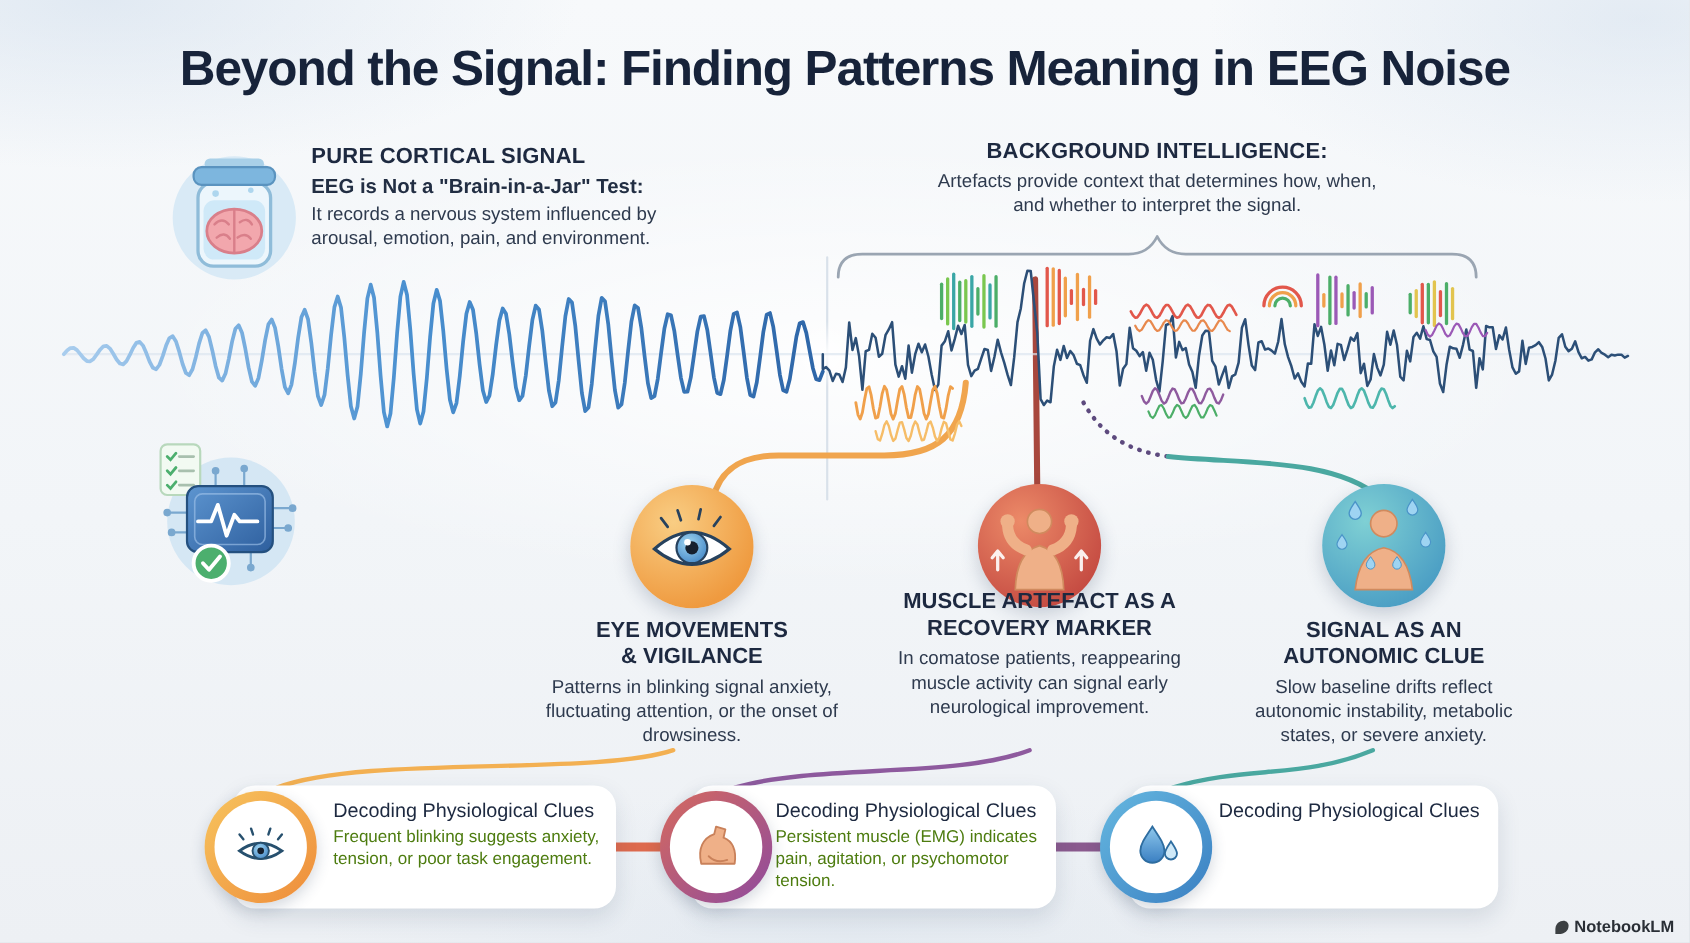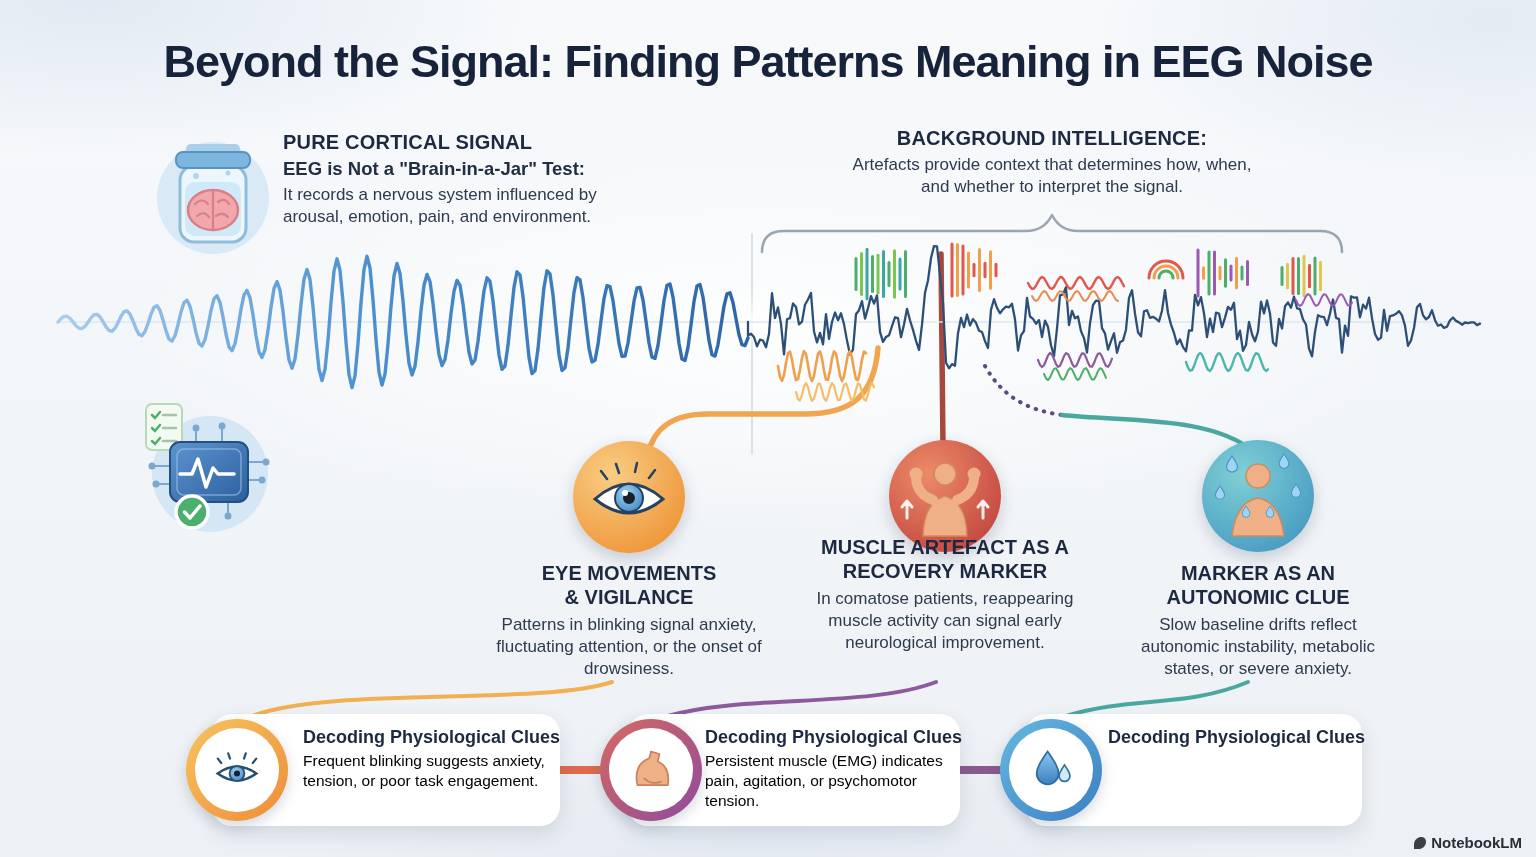--- a/index.html
+++ b/index.html
@@ -23,22 +23,22 @@
   .col{position:absolute;text-align:center}
   .col-head{font-size:20px;font-weight:800;color:#1d2940;line-height:1.18;margin:0 auto}
   .col-body{font-size:17px;color:#2e3a4e;line-height:1.3;margin-top:5px}
   .col-icon{position:absolute;width:112px;height:112px;border-radius:50%;
     box-shadow:0 6px 16px rgba(40,60,90,.22);display:flex;align-items:center;justify-content:center}
   .icon-eye-bg{background:radial-gradient(circle at 35% 30%,#f9cd83,#ef9a3f 75%)}
   .icon-muscle-bg{background:radial-gradient(circle at 35% 30%,#ec8a68,#c54b42 78%)}
   .icon-sweat-bg{background:radial-gradient(circle at 35% 30%,#7fd0d4,#4b9ec4 78%)}
   .card{position:absolute;height:112px;background:#ffffff;border-radius:20px;
     box-shadow:0 8px 20px rgba(40,60,90,.13);padding-top:13px}
-  .card-head{font-size:18px;font-weight:700;color:#1d2940;white-space:nowrap}
-  .card-body{font-size:15.5px;color:#000000;line-height:1.28;margin-top:3px;padding-right:1px}
+  .card-head{font-size:18px;font-weight:400;color:#1d2940;white-space:nowrap}
+  .card-body{font-size:15.5px;color:#4d7c0f;line-height:1.28;margin-top:3px;padding-right:1px}
   .card-icon{position:absolute;width:102px;height:102px;border-radius:50%;
     display:flex;align-items:center;justify-content:center;box-shadow:0 5px 14px rgba(40,60,90,.2)}
   .ring1{background:linear-gradient(135deg,#f7c45e,#ee8c3a)}
   .ring2{background:linear-gradient(135deg,#d66a5e,#8e4a9e)}
   .ring3{background:linear-gradient(135deg,#66b8e0,#3a7fc2)}
   .card-icon-inner{width:84px;height:84px;border-radius:50%;background:#ffffff;
     display:flex;align-items:center;justify-content:center}
   .watermark{position:absolute;right:14px;bottom:6px;display:flex;align-items:center;gap:3px;
     font-size:15px;font-weight:700;color:#2a2f36}
 </style>
@@ -255,21 +255,21 @@
 
   <section class="col" style="left:489px;top:562px;width:280px">
     <div class="col-head" style="max-width:178px">EYE MOVEMENTS &amp; VIGILANCE</div>
     <div class="col-body" style="max-width:266px;margin-left:auto;margin-right:auto">Patterns in blinking signal anxiety, fluctuating attention, or the onset of drowsiness.</div>
   </section>
   <section class="col" style="left:790px;top:536px;width:310px">
     <div class="col-head" style="max-width:248px">MUSCLE ARTEFACT AS A RECOVERY MARKER</div>
     <div class="col-body" style="max-width:296px;margin-left:auto;margin-right:auto">In comatose patients, reappearing muscle activity can signal early neurological improvement.</div>
   </section>
   <section class="col" style="left:1110px;top:562px;width:296px">
-    <div class="col-head" style="max-width:192px">MARKER AS AN AUTONOMIC CLUE</div>
+    <div class="col-head" style="max-width:192px">SIGNAL AS AN AUTONOMIC CLUE</div>
     <div class="col-body" style="max-width:280px;margin-left:auto;margin-right:auto">Slow baseline drifts reflect autonomic instability, metabolic states, or severe anxiety.</div>
   </section>
 
   <div class="card" style="left:212px;top:714px;width:348px;padding-left:91px">
     <div class="card-head">Decoding Physiological Clues</div>
     <div class="card-body">Frequent blinking suggests anxiety, tension, or poor task engagement.</div>
   </div>
   <div class="card" style="left:628px;top:714px;width:332px;padding-left:77px">
     <div class="card-head">Decoding Physiological Clues</div>
     <div class="card-body">Persistent muscle (EMG) indicates pain, agitation, or psychomotor tension.</div>

